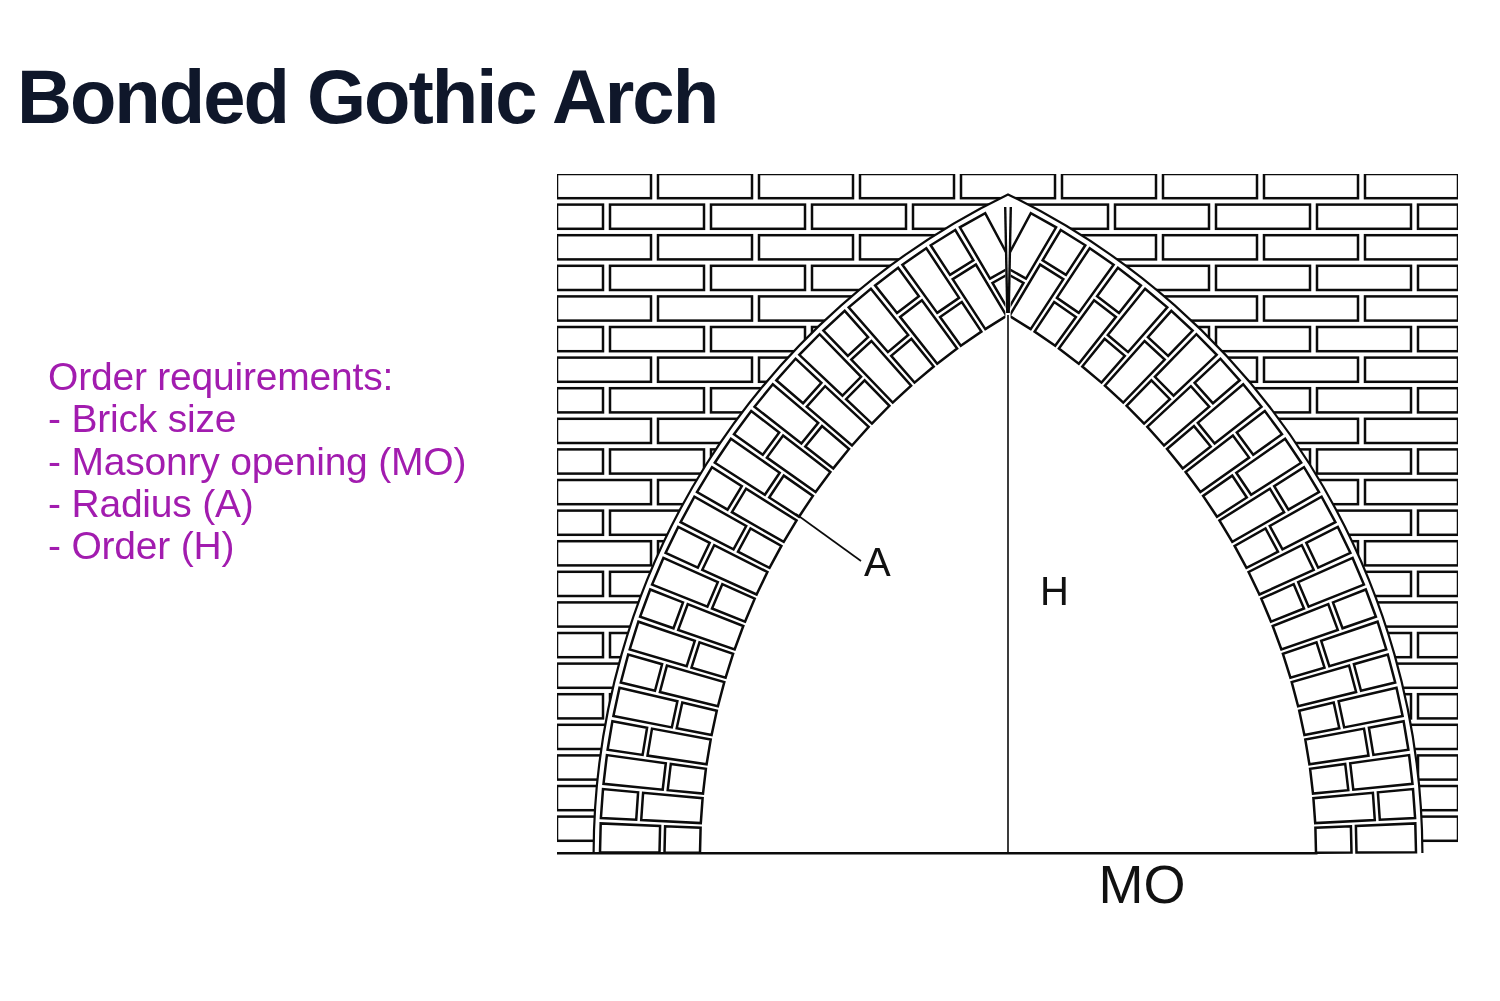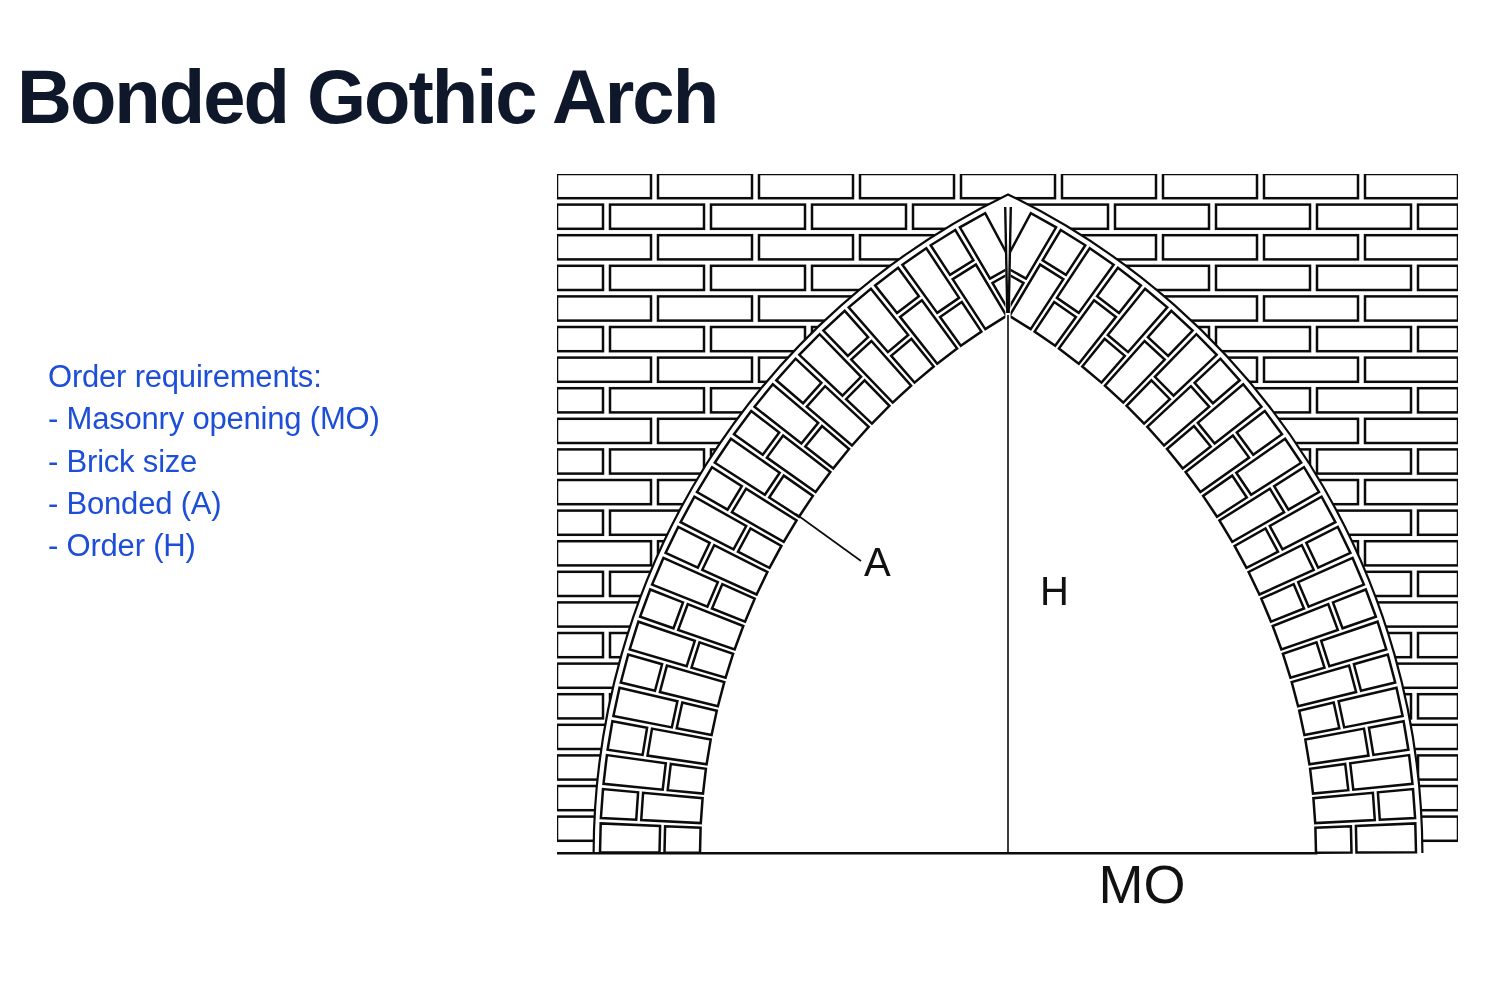--- a/index.html
+++ b/index.html
@@ -26,24 +26,24 @@
     text-align: left;
     font-size: 76px;
     font-weight: 800;
     letter-spacing: -2px;
     color: #0f172a;
   }
   .reqs {
     position: absolute;
     left: 48px;
     top: 356px;
-    font-size: 31px;
+    font-size: 39px;
     line-height: 42.3px;
     letter-spacing: -0.2px;
-    color: #1d4ed8;
+    color: #a21caf;
     white-space: nowrap;
   }
   .diagram-label {
     position: absolute;
     color: #111111;
     white-space: nowrap;
   }
   .lbl-a { left: 864px; top: 540px; font-size: 40px; }
   .lbl-h { left: 1040px; top: 569px; font-size: 40px; }
   .lbl-mo { left: 1142px; top: 853px; font-size: 54px; transform: translateX(-50%); }
@@ -51,23 +51,23 @@
 </style>
 </head>
 <body>
 
 <div class="page">
 
   <h1 class="title">Bonded Gothic Arch</h1>
 
   <div class="reqs">
     <div>Order requirements:</div>
+    <div>- Brick size</div>
     <div>- Masonry opening (MO)</div>
-    <div>- Brick size</div>
-    <div>- Bonded (A)</div>
+    <div>- Radius (A)</div>
     <div>- Order (H)</div>
   </div>
 
   <div>
     <svg id="arch-svg" width="1500" height="1001" viewBox="0 0 1500 1001">
         <defs>
           <clipPath id="wallClip" clipPathUnits="userSpaceOnUse">
             <path clip-rule="evenodd" fill-rule="evenodd" d="M557,174 H1458 V858 H557 Z M593.6,858 L593.6,855 A733.8,733.8 0 0 1 1008,194.4 A733.8,733.8 0 0 1 1422.4,855 L1422.4,858 Z"></path>
           </clipPath>
           <clipPath id="ringL" clipPathUnits="userSpaceOnUse">

